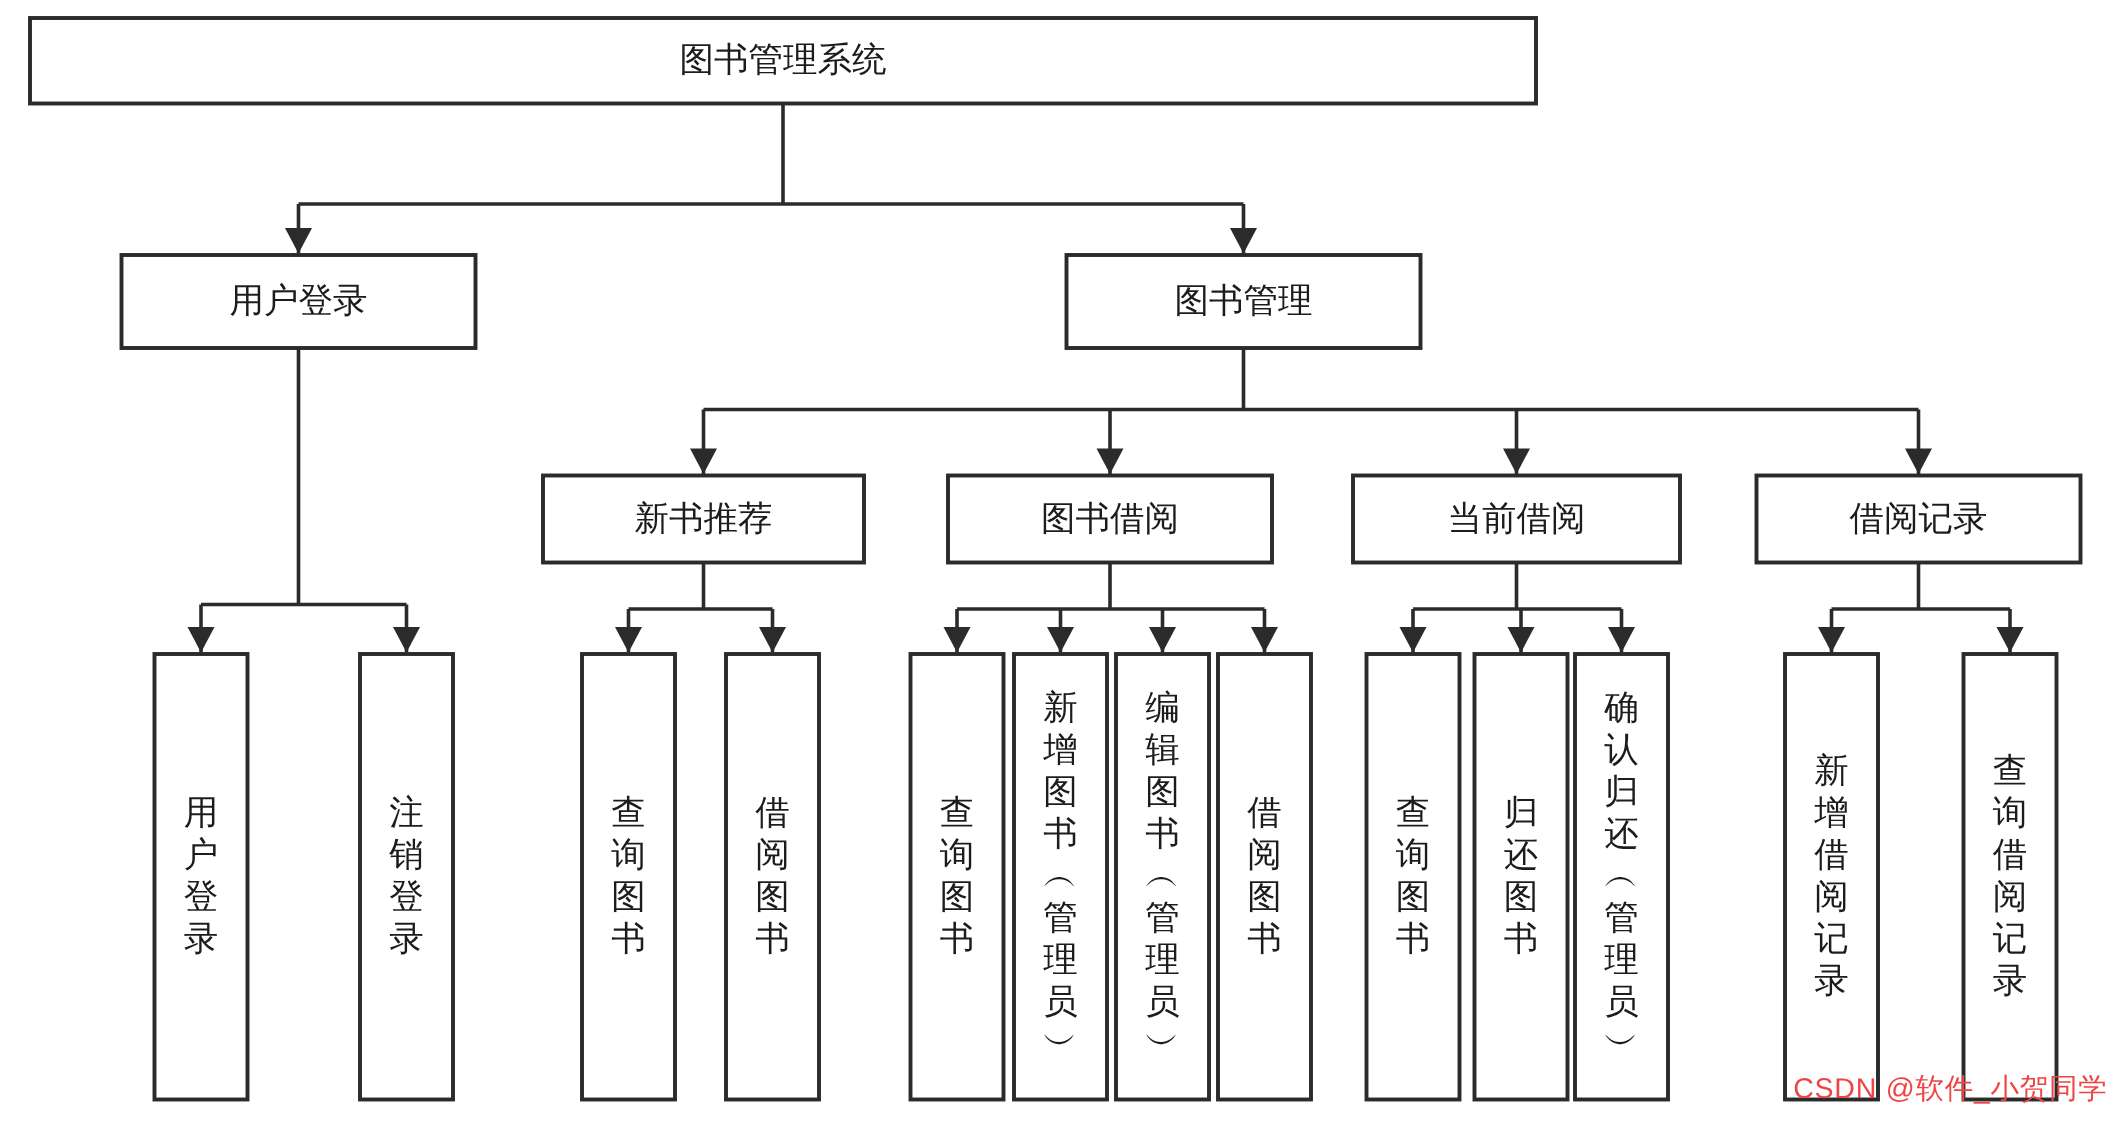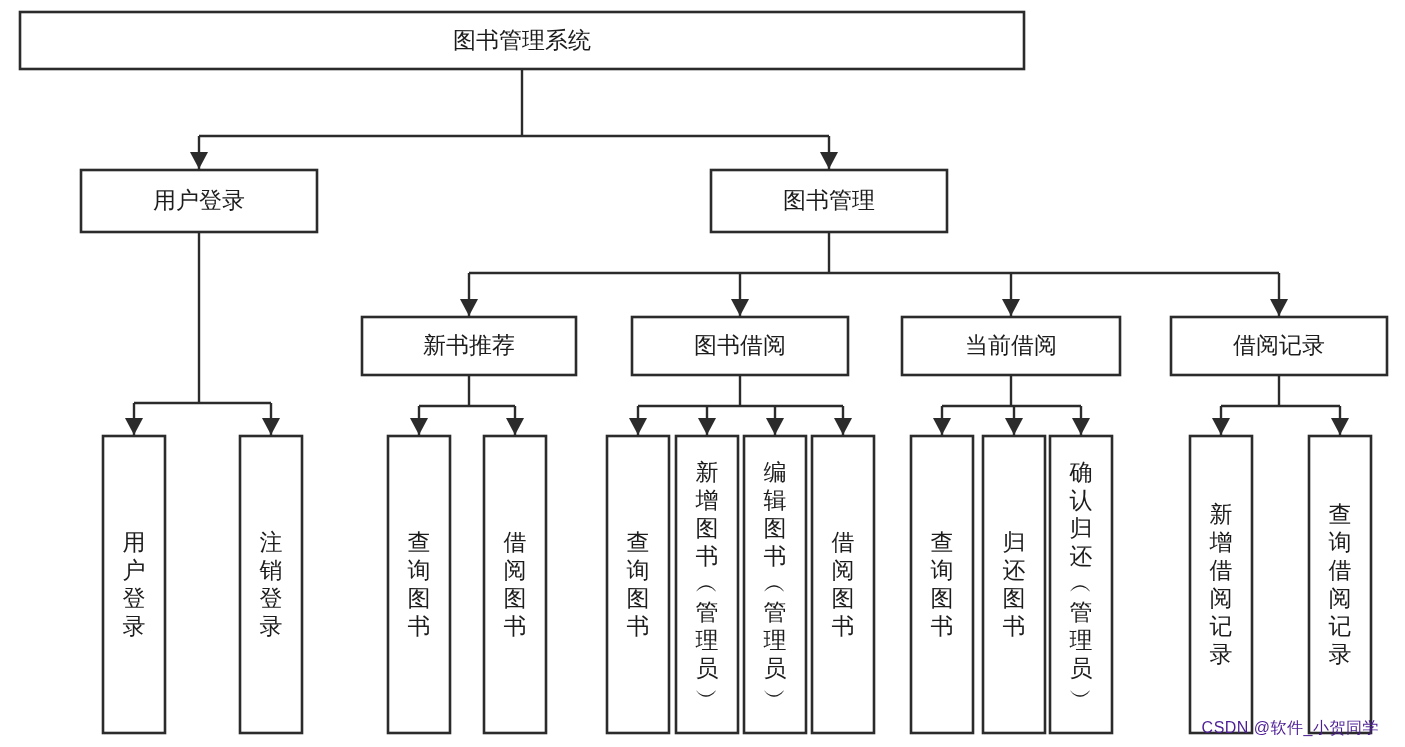--- a/index.html
+++ b/index.html
@@ -49,25 +49,25 @@
     dominant-baseline: middle;
   }
   .node-label-v {
     font-family: "Liberation Sans", "DejaVu Sans", sans-serif;
     font-size: 23px;
     fill: #1c1c1c;
     text-anchor: middle;
   }
   .watermark {
     position: absolute;
-    right: 26px;
+    right: 0;
     bottom: 8px;
     font-family: "Liberation Sans", "DejaVu Sans", sans-serif;
-    font-size: 16px;
-    color: #4c1d95;
+    font-size: 19px;
+    color: #ef4444;
     white-space: nowrap;
     letter-spacing: 0.5px;
   }
 </style>
 </head>
 <body>
 
 <div id="diagram-root">
   <svg id="tree-svg" viewBox="0 0 1405 747" xmlns="http://www.w3.org/2000/svg">
     <defs>

